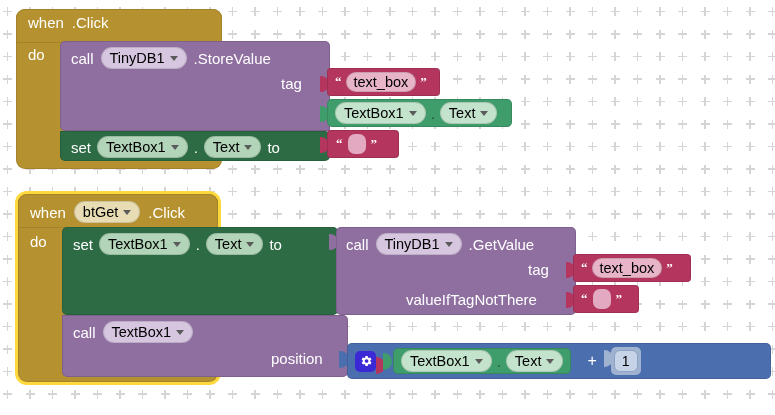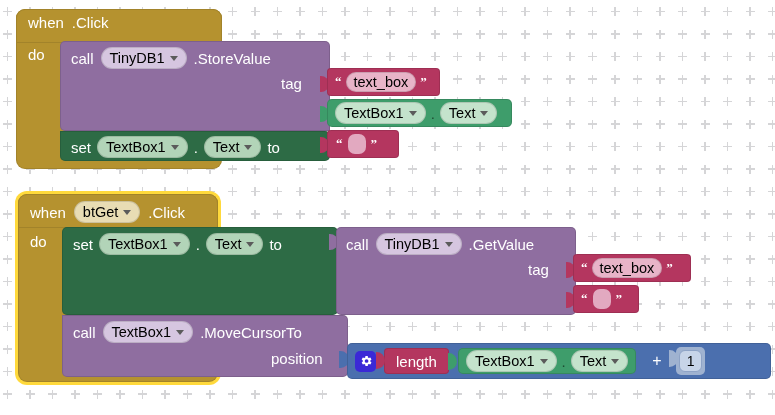--- a/index.html
+++ b/index.html
@@ -1443,20 +1443,21 @@
   <div class="blk purple" style="left:336px;top:227px;width:240px;height:88px;border-radius:5px 5px 5px 5px;"></div>
   <div class="blk" style="left:346px;top:233px;display:flex;align-items:center;gap:7px;">
     <span class="txt">call</span>
     <span class="field purple-field">
       <span>TinyDB1</span>
       <span class="caret"></span>
     </span>
     <span class="txt">.GetValue</span>
   </div>
   <div class="blk txt" style="left:528px;top:262px;">tag</div>
+  <div class="blk txt" style="left:406px;top:292px;">valueIfTagNotThere</div>
   <div class="blk" style="left:566px;top:262px;width:9px;height:16px;background:#b4365f;border-radius:0 9px 9px 0;"></div>
   <div class="blk" style="left:566px;top:292px;width:9px;height:16px;background:#b4365f;border-radius:0 9px 9px 0;"></div>
 
   <div class="blk crimson" style="left:573px;top:254px;width:118px;height:28px;display:flex;align-items:center;gap:4px;padding-left:8px;">
     <span class="quote">“</span>
     <span class="field crimson-field" style="padding:1px 7px;">text_box</span>
     <span class="quote">”</span>
   </div>
   <div class="blk crimson" style="left:573px;top:285px;width:66px;height:28px;display:flex;align-items:center;gap:5px;padding-left:8px;">
     <span class="quote">“</span>
@@ -1464,38 +1465,34 @@
     <span class="quote">”</span>
   </div>
 
   <div class="blk purple" style="left:62px;top:315px;width:286px;height:62px;border-radius:0 5px 5px 5px;"></div>
   <div class="blk" style="left:73px;top:321px;display:flex;align-items:center;gap:7px;">
     <span class="txt">call</span>
     <span class="field purple-field">
       <span>TextBox1</span>
       <span class="caret"></span>
     </span>
-    <span class="txt">.MoveCursorTo</span>
   </div>
   <div class="blk txt" style="left:271px;top:351px;">position</div>
   <div class="blk" style="left:339px;top:351px;width:10px;height:17px;background:#4b6fae;border-radius:0 9px 9px 0;"></div>
 
   <div class="blk blue" style="left:347px;top:343px;width:424px;height:36px;display:flex;align-items:center;gap:8px;padding-left:8px;">
     <span class="gear">
       <svg width="14" height="14" viewBox="0 0 24 24" aria-hidden="true">
         <path fill="#ffffff" d="M19.4 13a7.9 7.9 0 0 0 0-2l2-1.6-2-3.4-2.4 1a7.7 7.7 0 0 0-1.7-1L15 3.4h-4l-.3 2.6a7.7 7.7 0 0 0-1.7 1l-2.4-1-2 3.4L6.6 11a7.9 7.9 0 0 0 0 2l-2 1.6 2 3.4 2.4-1a7.7 7.7 0 0 0 1.7 1l.3 2.6h4l.3-2.6a7.7 7.7 0 0 0 1.7-1l2.4 1 2-3.4-2-1.6Z"></path>
         <circle cx="13" cy="12" r="3.2" fill="#3b29d6"></circle>
       </svg>
     </span>
 
     <span style="position:relative;display:inline-flex;align-items:center;">
       <span style="position:absolute;left:-8px;top:4px;width:9px;height:17px;background:#b4365f;border-radius:0 9px 9px 0;"></span>
-      <span class="crimson" style="height:26px;display:inline-flex;align-items:center;padding:0 12px;">
-        <span class="txt" style="font-size:15px;">length</span>
-      </span>
       <span style="position:relative;left:-1px;width:9px;height:17px;background:#3e9d6b;border-radius:0 9px 9px 0;"></span>
     </span>
 
     <span class="greenval" style="height:26px;margin-left:-8px;display:inline-flex;align-items:center;gap:5px;padding:0 8px;">
       <span class="field greenval-field">
         <span>TextBox1</span>
         <span class="caret"></span>
       </span>
       <span class="txt" style="color:#1f4d33;">.</span>
       <span class="field greenval-field">

